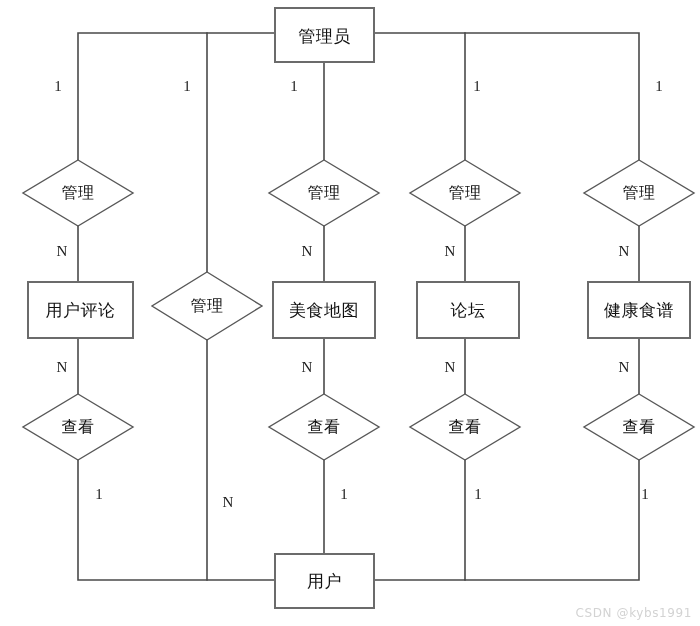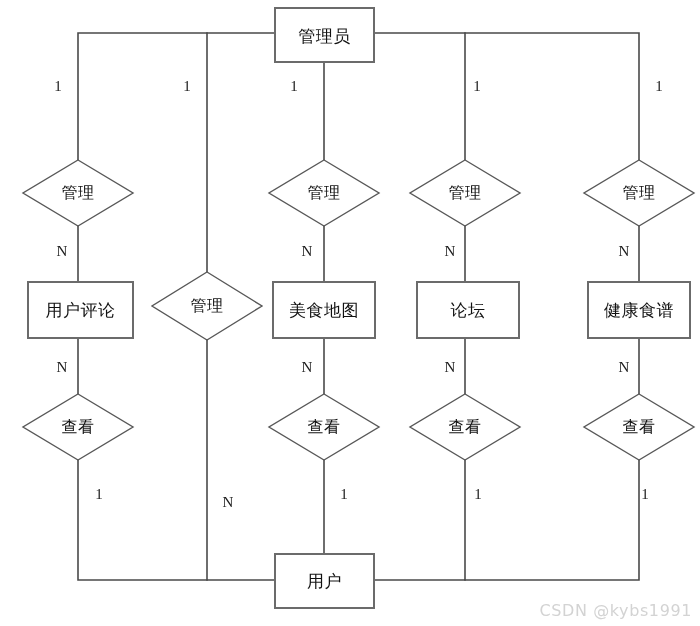--- a/index.html
+++ b/index.html
@@ -62,21 +62,21 @@
     font-size: 15px;
     fill: #1a1a1a;
     text-anchor: middle;
     dominant-baseline: central;
   }
   .watermark {
     position: absolute;
     right: 8px;
     bottom: 6px;
     font-family: "DejaVu Sans", "Liberation Sans", sans-serif;
-    font-size: 16px;
+    font-size: 12px;
     color: #d3d3d3;
     letter-spacing: 0.6px;
     user-select: none;
   }
 </style>
 </head>
 <body>
 
 <div id="canvas">
 

